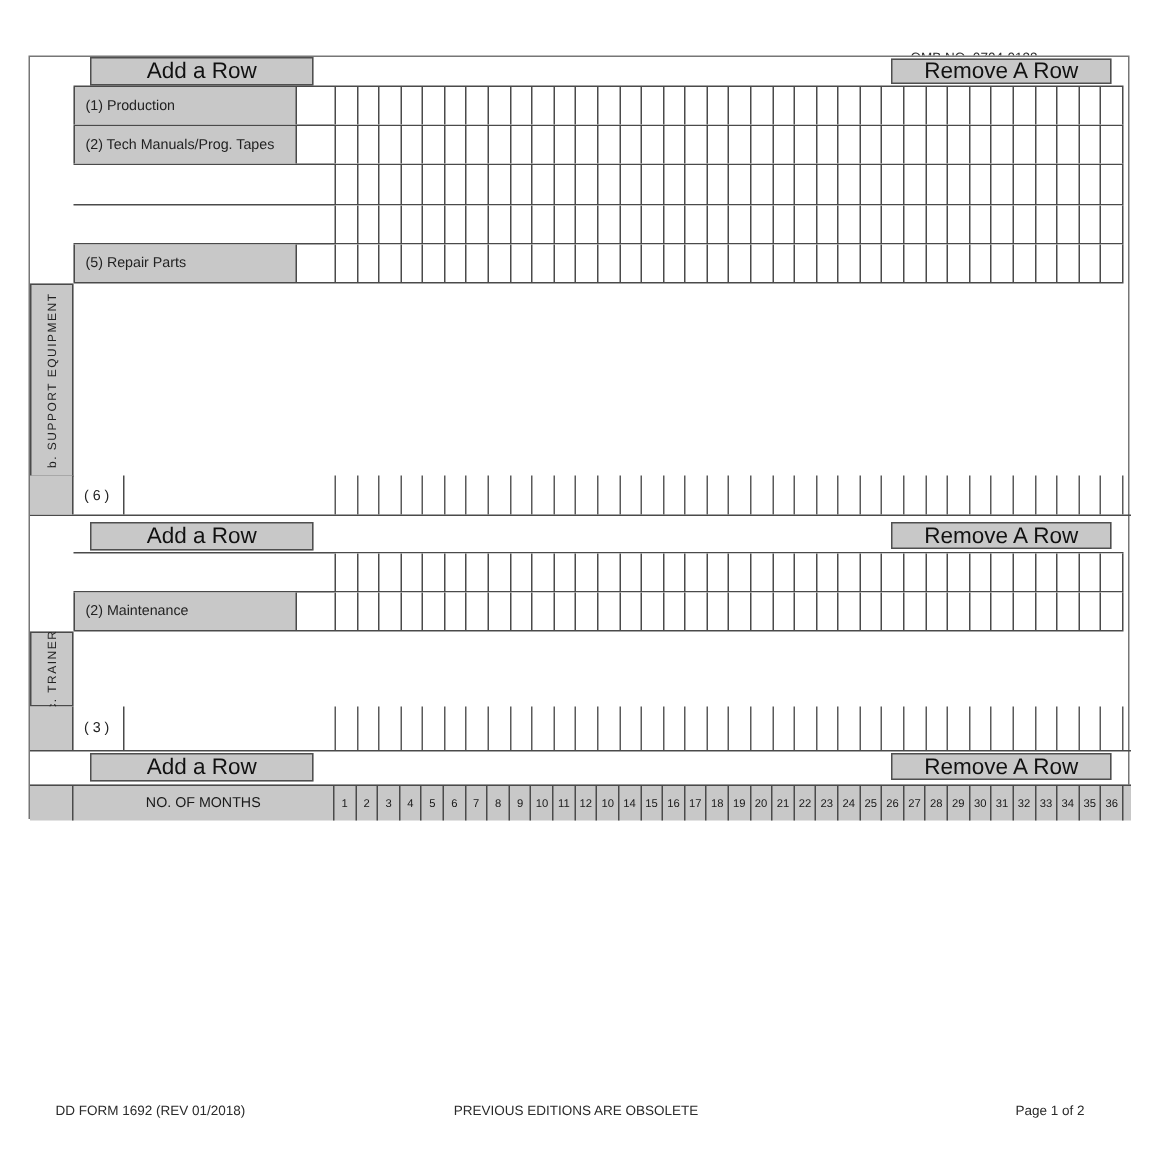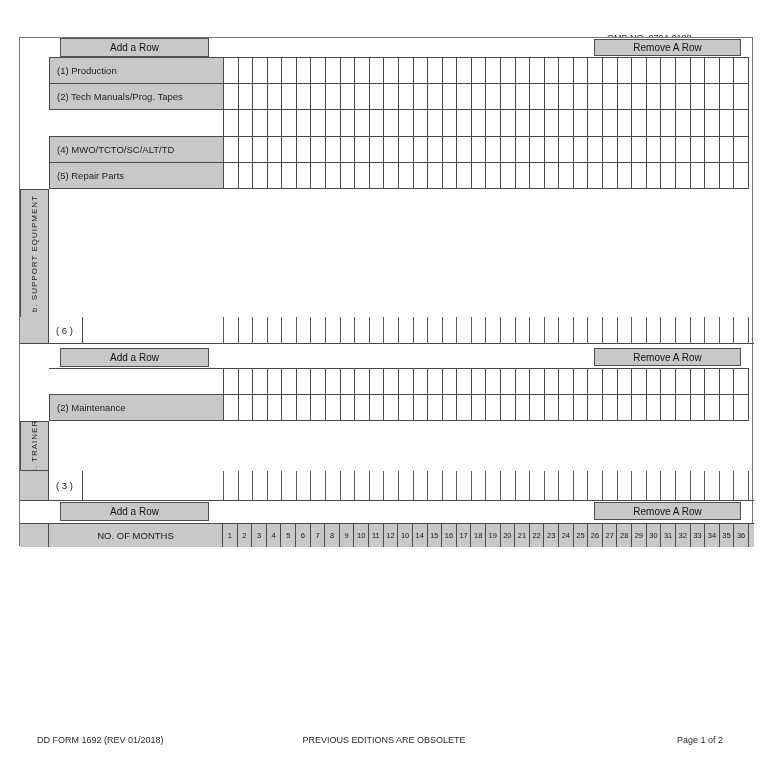--- a/index.html
+++ b/index.html
@@ -9,26 +9,26 @@
   .page { position:absolute; left:0; top:0; width:768px; height:780px; }
 
   .omb { position:absolute; right:26px; top:5px; font-size:9px; line-height:13.5px;
          color:#2a2a2a; white-space:pre; text-align:left; }
 
   .form { position:absolute; left:19px; top:37px; width:734px; height:509px;
           border:1px solid #767676; background:#ffffff; }
 
   .btn { position:absolute; background:#c8c8c8; border:1px solid #4f4f4f;
          display:flex; align-items:center; justify-content:center;
-         font-size:10px; color:#111; cursor:default; }
+         font-size:15px; color:#111; cursor:default; }
 
   .section-rows { position:absolute; left:29px; width:700px;
                   display:flex; flex-direction:column; border-top:1px solid #4a4a4a; }
   .frow { position:relative; flex:1; border-bottom:1px solid #4a4a4a; }
-  .frow-label { position:absolute; left:0; top:0; bottom:0; width:204px;
+  .frow-label { position:absolute; left:0; top:0; bottom:0; width:149px;
                 background:#c8c8c8; border-left:1px solid #4a4a4a; border-right:1px solid #4a4a4a;
                 display:flex; align-items:center; padding-left:7px;
                 font-size:9.5px; color:#222; white-space:nowrap; overflow:hidden; }
   .frow-grid { position:absolute; left:174px; right:0; top:0; bottom:0;
                display:flex; border-right:1px solid #4a4a4a; }
   .gcell { flex:1; border-left:1px solid #4a4a4a; background:#ffffff; }
 
   .vcell { position:absolute; left:0; width:29px; background:#c8c8c8;
            border:1px solid #4a4a4a; display:flex; align-items:center; justify-content:center; }
   .vcell span { transform:rotate(-90deg); white-space:nowrap; font-size:8px;
@@ -192,21 +192,20 @@
             <div class="gcell"></div>
             <div class="gcell"></div>
             <div class="gcell"></div>
             <div class="gcell"></div>
             <div class="gcell"></div>
             <div class="gcell"></div>
             <div class="gcell"></div>
           </div>
         </div>
         <div class="frow">
-          <div class="frow-label">(4)  MWO/TCTO/SC/ALT/TD</div>
           <div class="frow-grid">
             <div class="gcell"></div>
             <div class="gcell"></div>
             <div class="gcell"></div>
             <div class="gcell"></div>
             <div class="gcell"></div>
             <div class="gcell"></div>
             <div class="gcell"></div>
             <div class="gcell"></div>
             <div class="gcell"></div>

